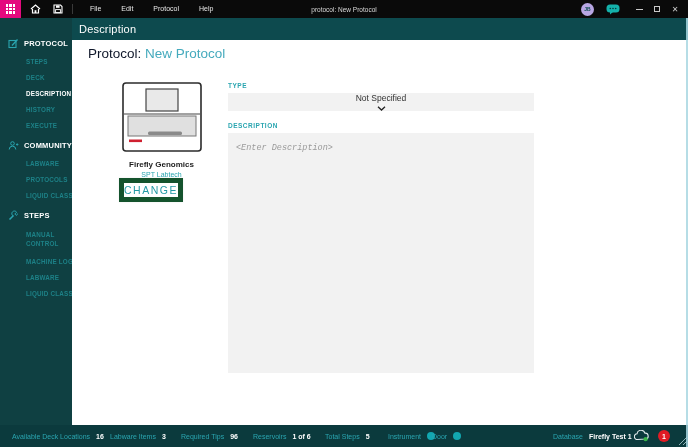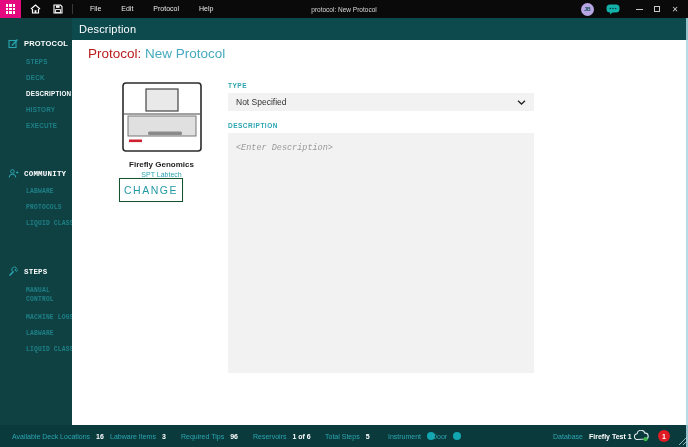--- a/index.html
+++ b/index.html
@@ -36,37 +36,37 @@
   .sidebar { position:absolute; left:0; top:18px; width:72px; bottom:22px; background:#0f4042; }
   .side-section { margin-top:21px; }
   .side-section:first-child { margin-top:20px; }
   .section-header { display:flex; align-items:center; gap:5px; padding-left:8px;
     color:#fff; font-weight:bold; font-size:7.5px; letter-spacing:0.2px; }
   .section-header svg { flex:0 0 auto; }
   .side-item { margin-top:9px; padding-left:26px; font-size:6.3px; font-weight:bold;
     color:#1d8187; letter-spacing:0.2px; cursor:pointer; white-space:nowrap; }
   .side-item.active { color:#ffffff; }
   .side-item.wrap { white-space:normal; width:62px; line-height:1.5; }
-  .gap-lg { margin-top:39px;font-family:Liberation Mono, monospace; }
+  .gap-lg { margin-top:11px; }
   
   .main { position:absolute; left:72px; top:40px; right:0; bottom:22px; background:#fff; }
   .page-heading { position:absolute; left:16px; top:6px; font-size:13.5px; }
-  .heading-prefix { color:#b91c1c; }
+  .heading-prefix { color:#0f172a; }
   .heading-name { color:#45aabd; }
   .instrument-fig { position:absolute; left:40px; top:42px; width:99px; text-align:center; }
   .instrument-name { margin-top:4px; font-size:8px; font-weight:bold; color:#1c1c1c; }
   .instrument-vendor { margin-top:2px; font-size:7px; color:#2aa5b0; }
   .change-btn { position:absolute; left:47px; top:138px; width:64px; height:24px;
-    background:#fff; border:1px solid #14532d; color:#2399a5; font-size:10.5px;
+    background:#fff; border:5px solid #14532d; color:#2399a5; font-size:10.5px;
     letter-spacing:1.5px; display:flex; align-items:center; justify-content:center;
     font-family:"Liberation Sans", sans-serif; cursor:pointer; box-shadow:0 0 2px rgba(0,0,0,0.08); }
   .form-col { position:absolute; left:156px; top:42px; width:306px; }
   .field-label { color:#2aa5b0; font-size:6.5px; font-weight:bold; letter-spacing:0.5px; }
   .select-box { margin-top:4px; height:18px; background:#f2f2f2; display:flex;
-    align-items:center; justify-content:space-between; padding:0 8px; cursor:pointer; }
+    align-items:center; justify-content:space-between; padding:0 8px; cursor:pointer;flex-direction:column; }
   .select-value { font-size:8.5px; color:#333; }
   .desc-label { margin-top:11px; }
   .textarea-box { margin-top:4px; height:240px; background:#f2f2f2; padding:10px 8px;
     font-size:8.5px; color:#9a9a9a; font-style:italic; cursor:text;font-family:Liberation Mono, monospace; }
   
   .statusbar { position:absolute; left:0; bottom:0; width:688px; height:22px;
     background:#0b3a3d; font-size:7px; z-index:4; }
   .sb-group { position:absolute; top:0; height:22px; display:flex; align-items:center; gap:6px; }
   .sb-label { color:#2aa5b0; }
   .sb-value { color:#fff; font-weight:bold; }

